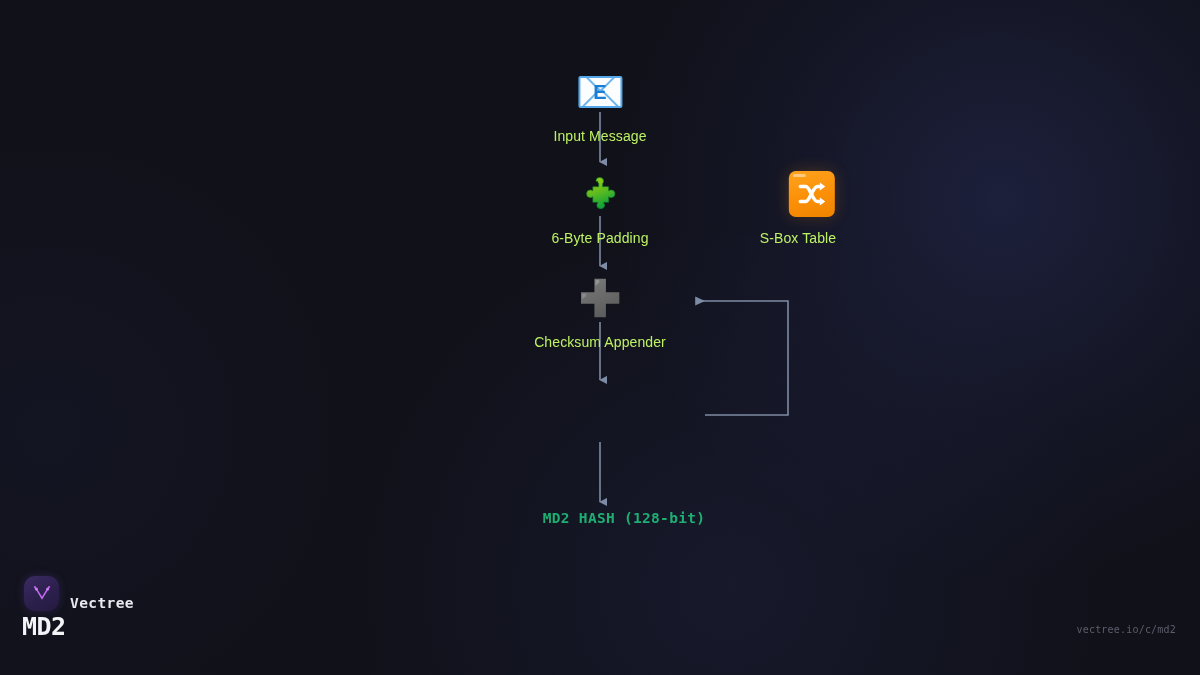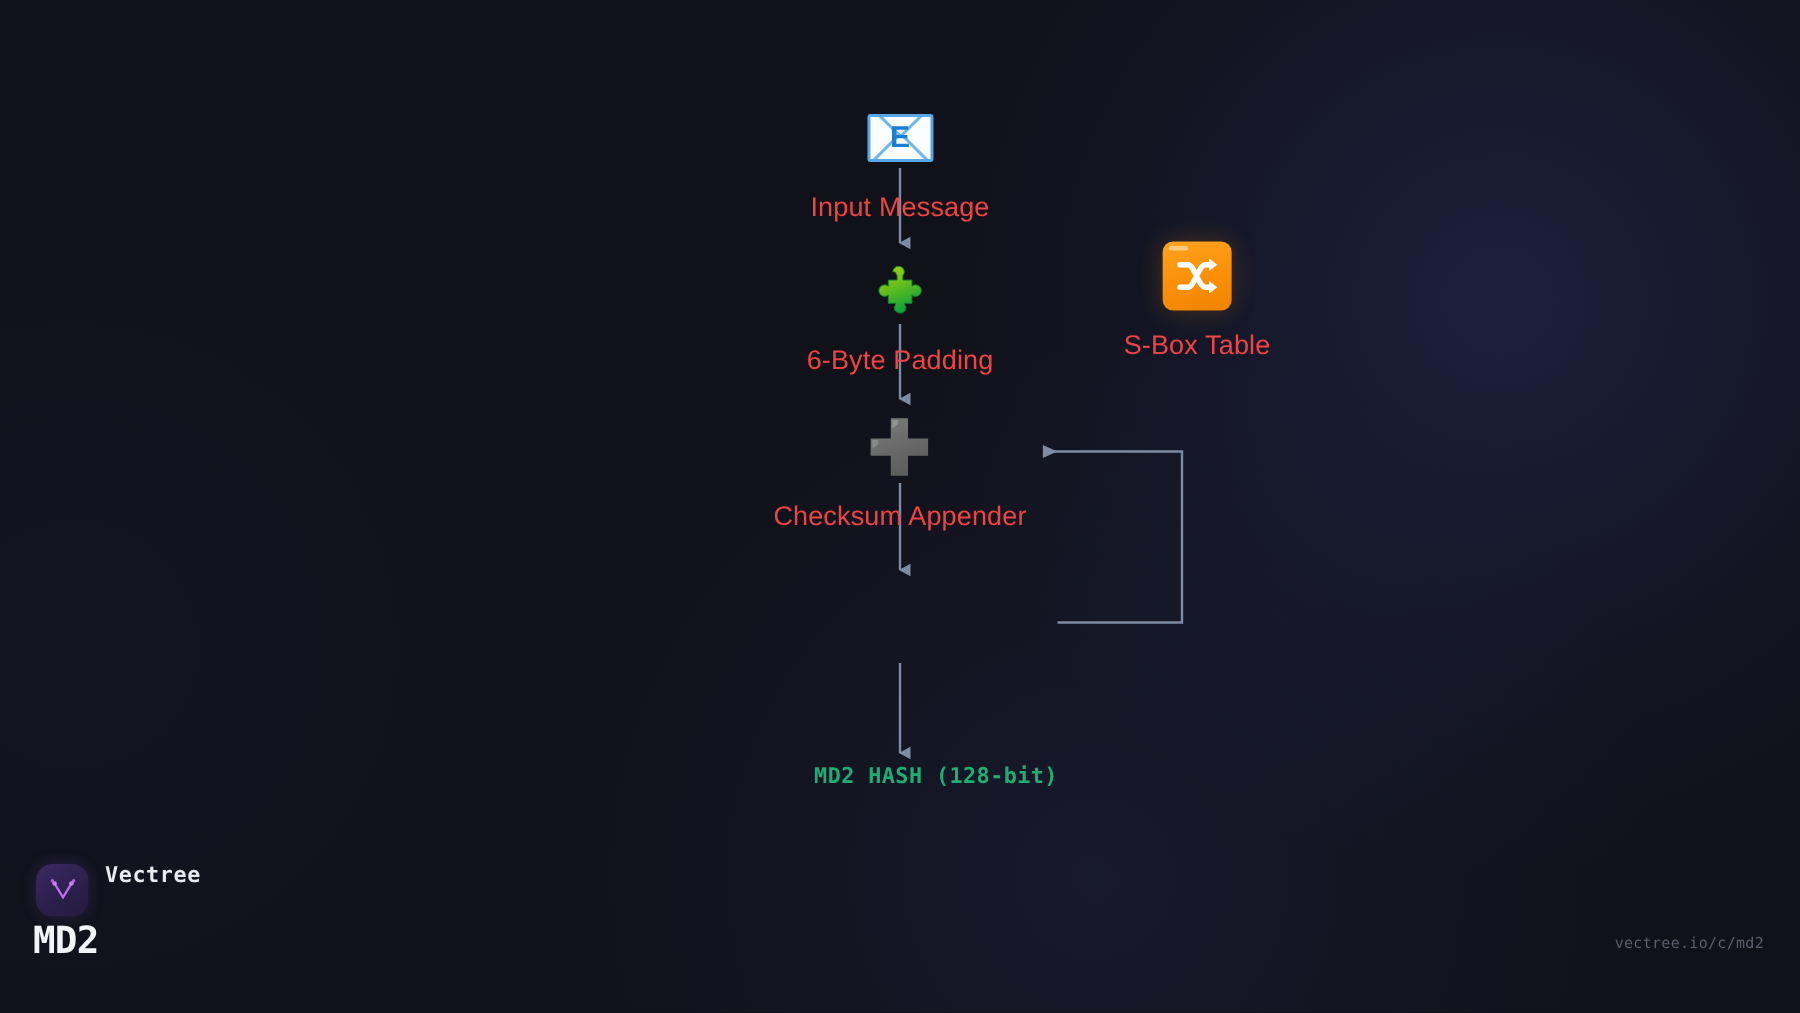--- a/index.html
+++ b/index.html
@@ -39,22 +39,22 @@
     display:flex; flex-direction:column; align-items:center;
     transform:translate(-50%, 0);
   }
   .node-icon {
     width:48px; height:48px;
     display:flex; align-items:center; justify-content:center;
     position:relative;
   }
   .node-label {
     margin-top:12px;
-    font-size:18px;
-    color:#ef4444;
+    font-size:14px;
+    color:#bef264;
     white-space:nowrap;
     letter-spacing:.1px;
   }
 
   
   .env {
     width:44px; height:32px;
     background:#fbfdff;
     border:2px solid #57a8e8;
     border-radius:2px;
@@ -109,21 +109,21 @@
     font-weight:700; font-size:14.5px;
     color:#1fae72;
     white-space:nowrap;
     letter-spacing:.3px;
     margin-left:24px;
   }
 
   
   #brand-row {
     position:absolute; left:24px; top:576px;
-    display:flex; align-items:flex-start; gap:11px;
+    display:flex; align-items:flex-end; gap:11px;
   }
   #brand-logo {
     width:35px; height:35px; border-radius:11px;
     background:linear-gradient(150deg,#3b2a63 0%,#2a1f4a 60%,#241b40 100%);
     display:flex; align-items:center; justify-content:center;
     box-shadow:0 0 10px rgba(120,70,190,0.25);
   }
   #brand-name {
     font-family:"DejaVu Sans Mono", monospace;
     font-weight:700; font-size:14.5px; color:#e9eaf0;
@@ -193,21 +193,21 @@
                  a4.0,4.0 0 0 1 2.6,-1.0 a4.2,4.2 0 0 1 0,8.4 a4.0,4.0 0 0 1 -2.6,-1.0
                  l0,6.0 l-5.4,0 a4.2,4.2 0 0 0 1.1,2.8 a4.3,4.3 0 0 1 -8.6,0
                  a4.2,4.2 0 0 0 1.1,-2.8 l-5.4,0 l0,-6.0 a4.0,4.0 0 0 1 -2.6,1.0
                  a4.2,4.2 0 0 1 0,-8.4 a4.0,4.0 0 0 1 2.6,1.0 l0,-4.5 l6.4,0 l0,-3.2
                  a4.2,4.2 0 0 1 -1.1,-2.6 z" transform="translate(1,6) scale(0.96)"></path>
       </svg>
     </div>
     <div class="node-label">6-Byte Padding</div>
   </div>
 
-  <div class="node" style="left:798px; top:160px;">
+  <div class="node" style="left:798px; top:170px;align-items:flex-end;">
     <div class="node-icon">
       <div class="shuffle-tile">
         <svg width="32" height="32" viewBox="0 0 32 32" xmlns="http://www.w3.org/2000/svg">
           <g fill="none" stroke="#ffffff" stroke-width="3.6" stroke-linecap="round" stroke-linejoin="round">
             <path d="M4.5,8.5 L10,8.5 C14,8.5 17,23.5 21.5,23.5 L26,23.5"></path>
             <path d="M4.5,23.5 L10,23.5 C14,23.5 17,8.5 21.5,8.5 L26,8.5"></path>
           </g>
           <path d="M24,4.4 L29.4,8.5 L24,12.6 Z" fill="#ffffff"></path>
           <path d="M24,19.4 L29.4,23.5 L24,27.6 Z" fill="#ffffff"></path>
         </svg>

